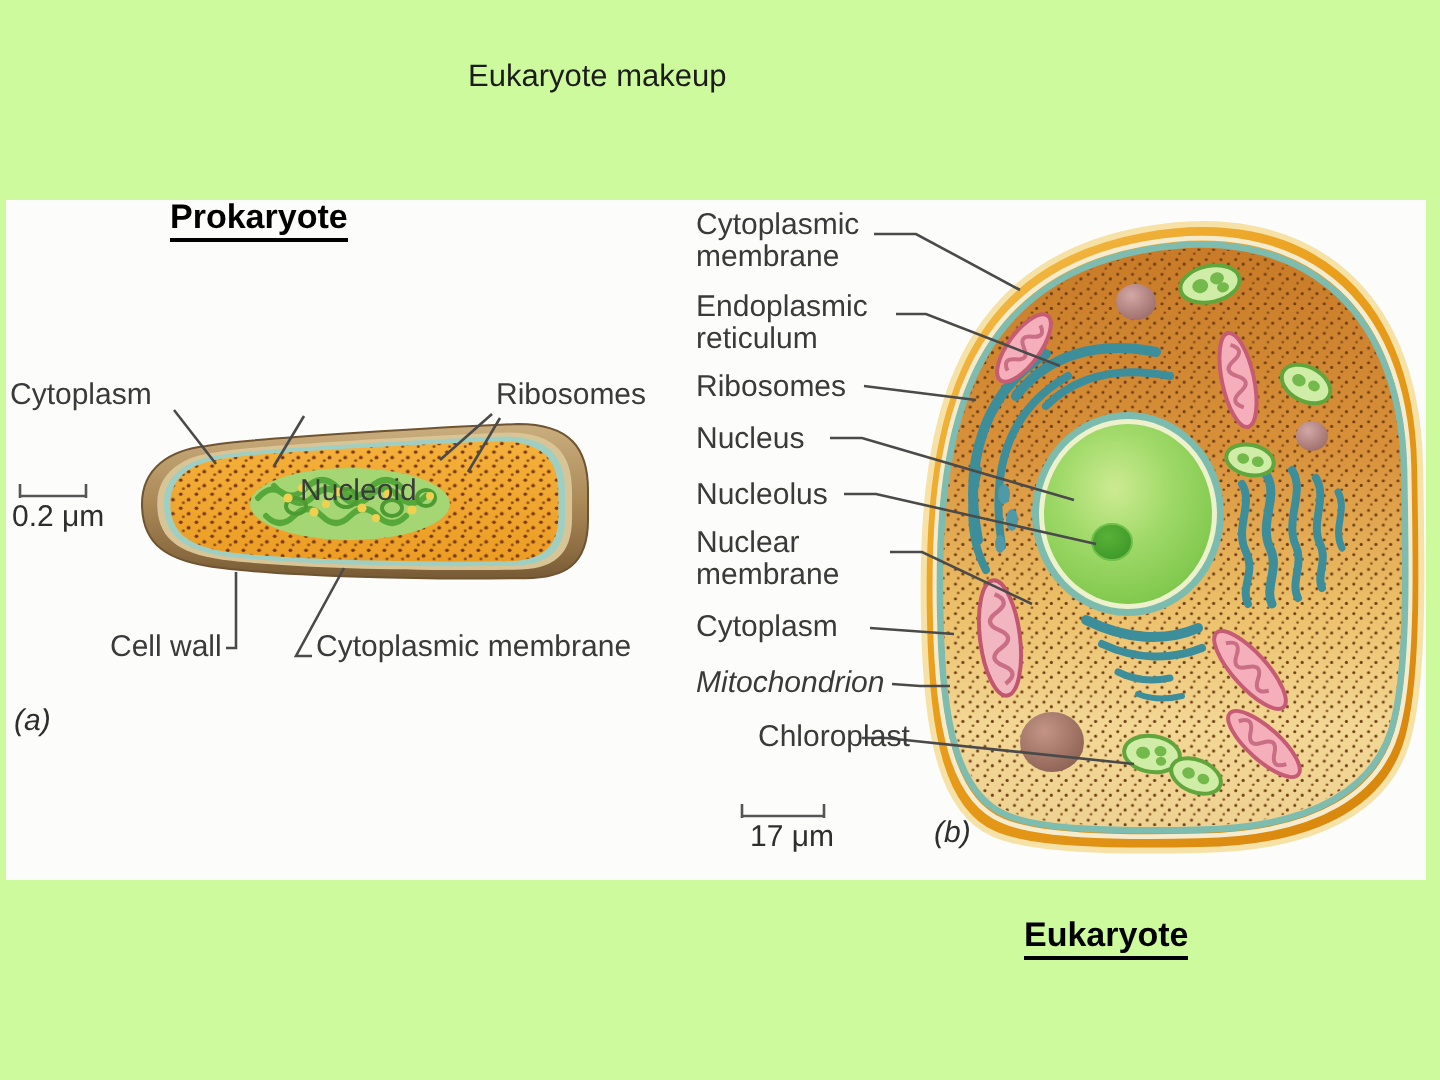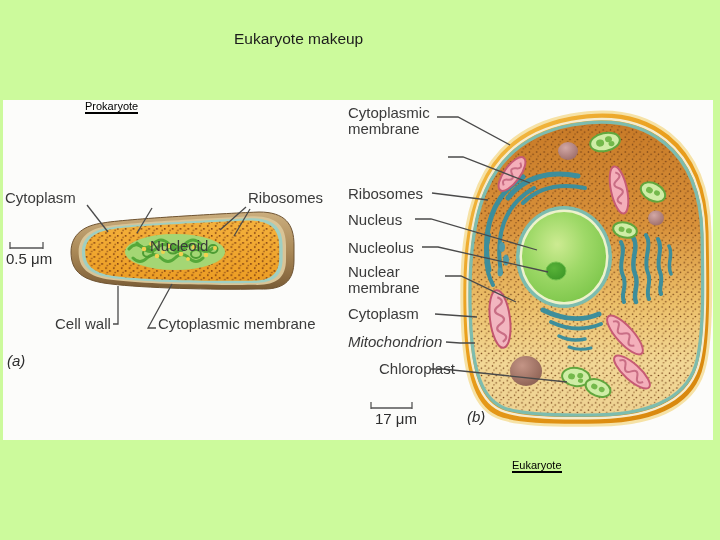--- a/index.html
+++ b/index.html
@@ -15,21 +15,21 @@
   }
   .slide-title{
     position:absolute;left:234px;top:30px;font-size:15.5px;color:var(--title_color);
   }
   .diagram{
     position:absolute;left:3px;top:100px;width:710px;height:340px;
     background:var(--panel_bg);
   }
   .art{position:absolute;left:0;top:0;}
   .heading{
-    position:absolute;font-size:11px;font-weight:normal;color:var(--heading_color);
+    position:absolute;font-size:17px;font-weight:bold;color:var(--heading_color);
     border-bottom:2px solid var(--heading_color);padding-bottom:0px;line-height:1.1;
   }
   .heading.prok{left:85px;top:100px;}
   .heading.euk{left:512px;top:459px;}
   .lbl{
     position:absolute;font-size:15px;line-height:15.5px;color:var(--label_color);
     white-space:nowrap;
   }
   .lbl.wrap{white-space:normal;width:97px;}
   .lbl.scale{font-size:15px;color:#2e2e2e;}
@@ -280,24 +280,25 @@
       <line x1="368" y1="302" x2="368" y2="309"></line>
       <line x1="409" y1="302" x2="409" y2="309"></line>
     </g>
   </svg>
 
   <div class="lbl p-cytoplasm">Cytoplasm</div>
   <div class="lbl p-nucleoid">Nucleoid</div>
   <div class="lbl p-ribosomes">Ribosomes</div>
   <div class="lbl p-cellwall">Cell wall</div>
   <div class="lbl p-cytmem">Cytoplasmic membrane</div>
-  <div class="lbl scale p-scale">0.5 μm</div>
+  <div class="lbl scale p-scale">0.2 μm</div>
   <div class="lbl fig p-fig">(a)</div>
 
   <div class="lbl wrap e-col e-cytmem">Cytoplasmic membrane</div>
+  <div class="lbl wrap e-col e-er">Endoplasmic reticulum</div>
   <div class="lbl e-col e-ribosomes">Ribosomes</div>
   <div class="lbl e-col e-nucleus">Nucleus</div>
   <div class="lbl e-col e-nucleolus">Nucleolus</div>
   <div class="lbl wrap e-col e-nucmem">Nuclear membrane</div>
   <div class="lbl e-col e-cytoplasm">Cytoplasm</div>
   <div class="lbl e-col e-mito">Mitochondrion</div>
   <div class="lbl e-col e-chloro">Chloroplast</div>
   <div class="lbl scale e-scale">17 μm</div>
   <div class="lbl fig e-fig">(b)</div>
 </div>

